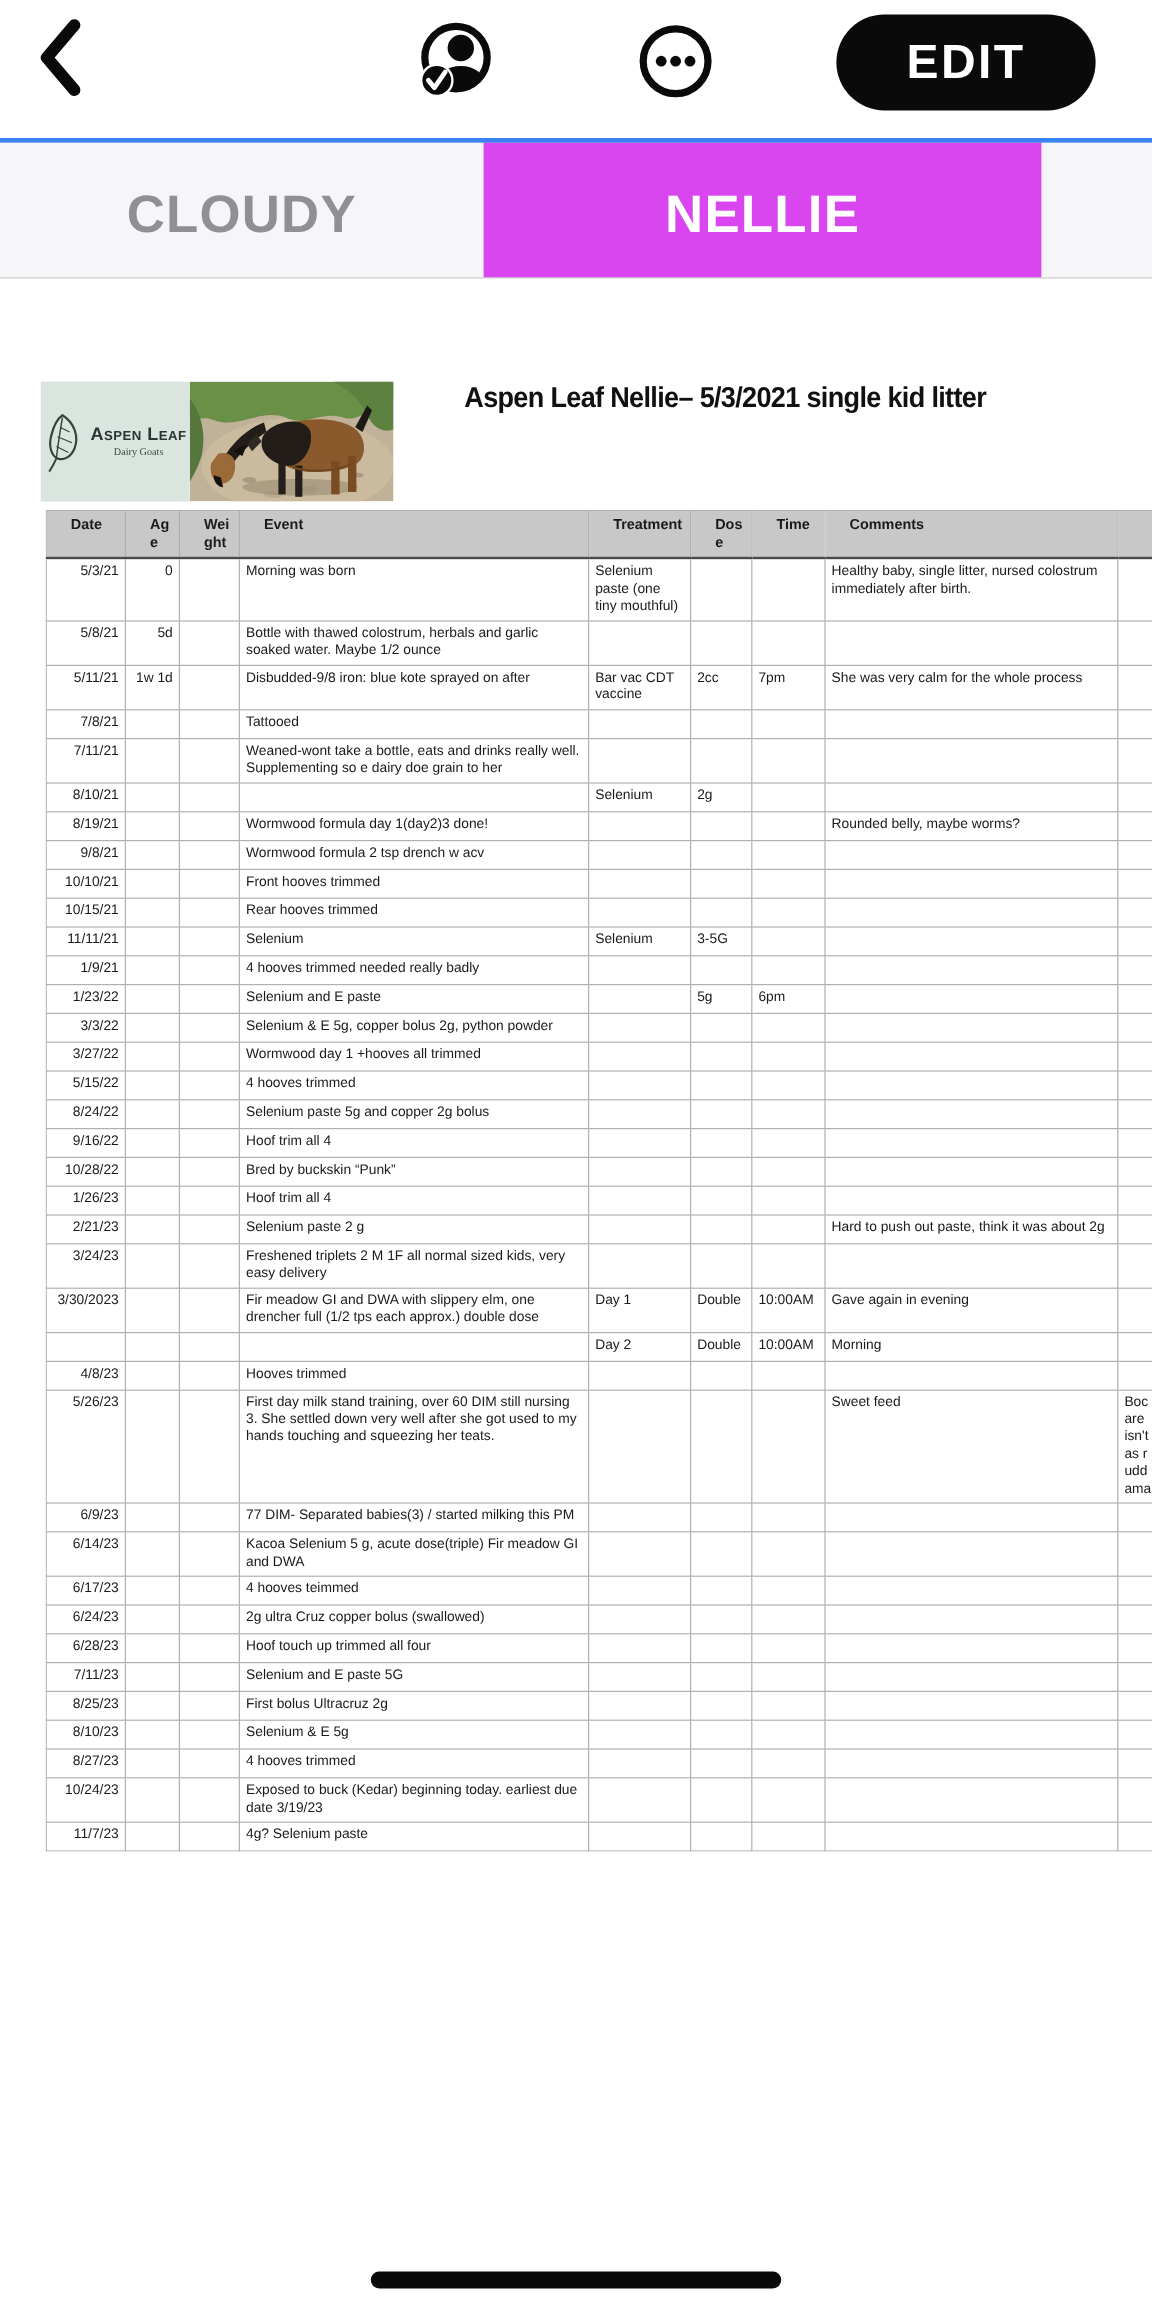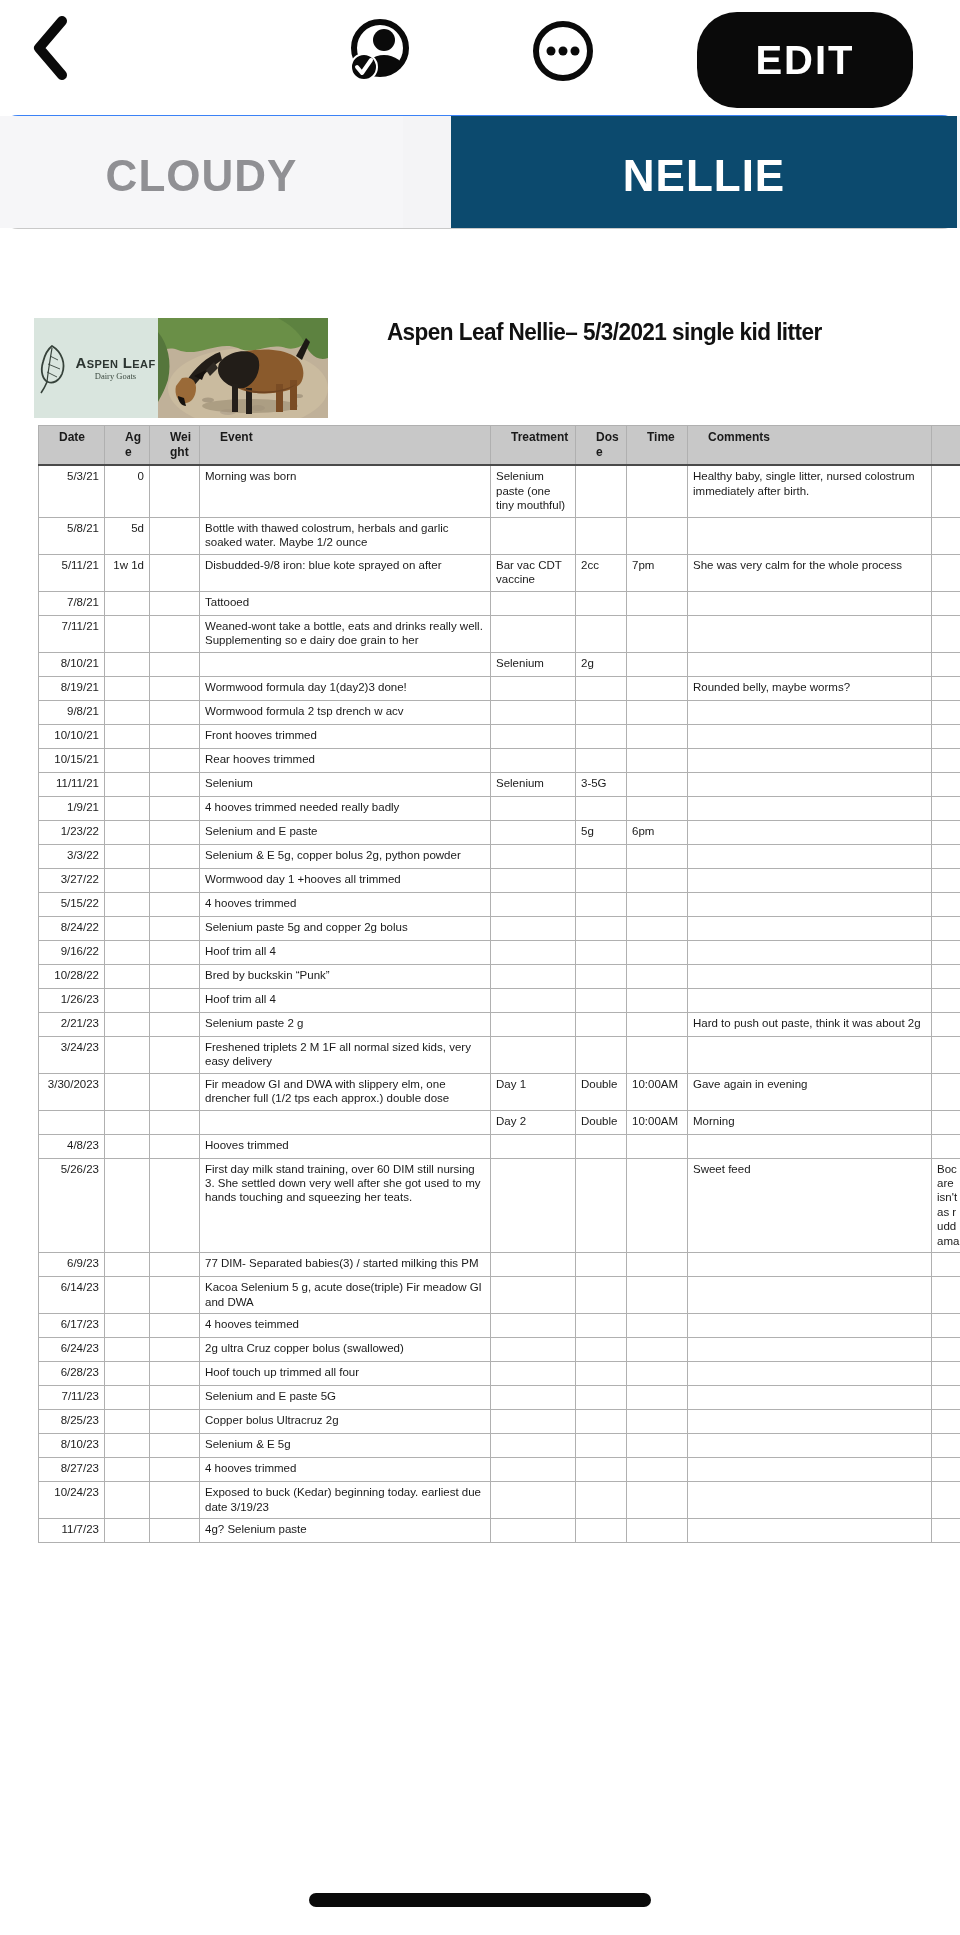--- a/index.html
+++ b/index.html
@@ -7,36 +7,36 @@
     width:960px;height:1935px;position:relative;background:#fff;
     font-family:"Liberation Sans",sans-serif;color:#1a1a1a;overflow:hidden;
   }
   
   .topbar{position:absolute;top:0;left:0;width:960px;height:100px;background:#fff;}
   .back-btn{position:absolute;left:28px;top:14px;width:44px;height:68px;cursor:pointer;}
   .icon-btn{position:absolute;cursor:pointer;}
   .user-check{left:340px;top:12px;width:76px;height:76px;}
   .more-circle{left:530px;top:18px;width:66px;height:66px;}
   .edit-btn{
-    position:absolute;left:697px;top:12px;width:216px;height:96px;background:#0a0a0a;
+    position:absolute;left:697px;top:12px;width:216px;height:80px;background:#0a0a0a;
     border:none;border-radius:40px;color:#fff;font-family:"Liberation Sans",sans-serif;
     font-weight:bold;font-size:40px;letter-spacing:2px;cursor:pointer;
     display:flex;align-items:center;justify-content:center;
   }
   
   .tabbar{
     position:absolute;top:115px;left:0;width:960px;height:112px;background:#f4f4f6;
-    border-top:1px solid #3b82f6;border-bottom:1px solid #c9c9c9;display:flex;border-radius:18px;
+    border-top:4px solid #3b82f6;border-bottom:1px solid #c9c9c9;display:flex;
   }
   .tab{
     height:100%;display:flex;align-items:center;justify-content:center;
     font-size:44px;font-weight:600;letter-spacing:1px;cursor:pointer;padding-top:8px;box-sizing:border-box;
   }
   .tab.inactive{width:403px;color:#909094;background:#f6f6f8;}
-  .tab.active{width:506px;color:#ffffff;background:#0c4a6e;margin-left:48px;}
+  .tab.active{width:465px;color:#ffffff;background:#d946ef;}
   .tab-filler{flex:1;background:#f6f6f8;}
   
   .docheader{position:absolute;top:318px;left:34px;width:892px;height:100px;display:flex;align-items:stretch;}
   .logo{
     width:124px;background:#d9e5de;display:flex;align-items:center;justify-content:center;gap:5px;flex:none;
   }
   .logo-text{display:flex;flex-direction:column;align-items:center;line-height:1.1;}
   .logo-name{font-variant:small-caps;font-weight:bold;font-size:15px;color:#2c3531;letter-spacing:.4px;}
   .logo-sub{font-size:8.5px;color:#3c4a40;font-family:"Liberation Serif",serif;}
   .photo{width:170px;flex:none;overflow:hidden;}
@@ -551,21 +551,21 @@
           <td class="c-treatment"></td>
           <td class="c-dose"></td>
           <td class="c-time"></td>
           <td class="c-comments"></td>
           <td class="c-extra"></td>
         </tr>
         <tr>
           <td class="c-date">8/25/23</td>
           <td class="c-age"></td>
           <td class="c-weight"></td>
-          <td class="c-event">Copper bolus Ultracruz 2g</td>
+          <td class="c-event">First bolus Ultracruz 2g</td>
           <td class="c-treatment"></td>
           <td class="c-dose"></td>
           <td class="c-time"></td>
           <td class="c-comments"></td>
           <td class="c-extra"></td>
         </tr>
         <tr>
           <td class="c-date">8/10/23</td>
           <td class="c-age"></td>
           <td class="c-weight"></td>

